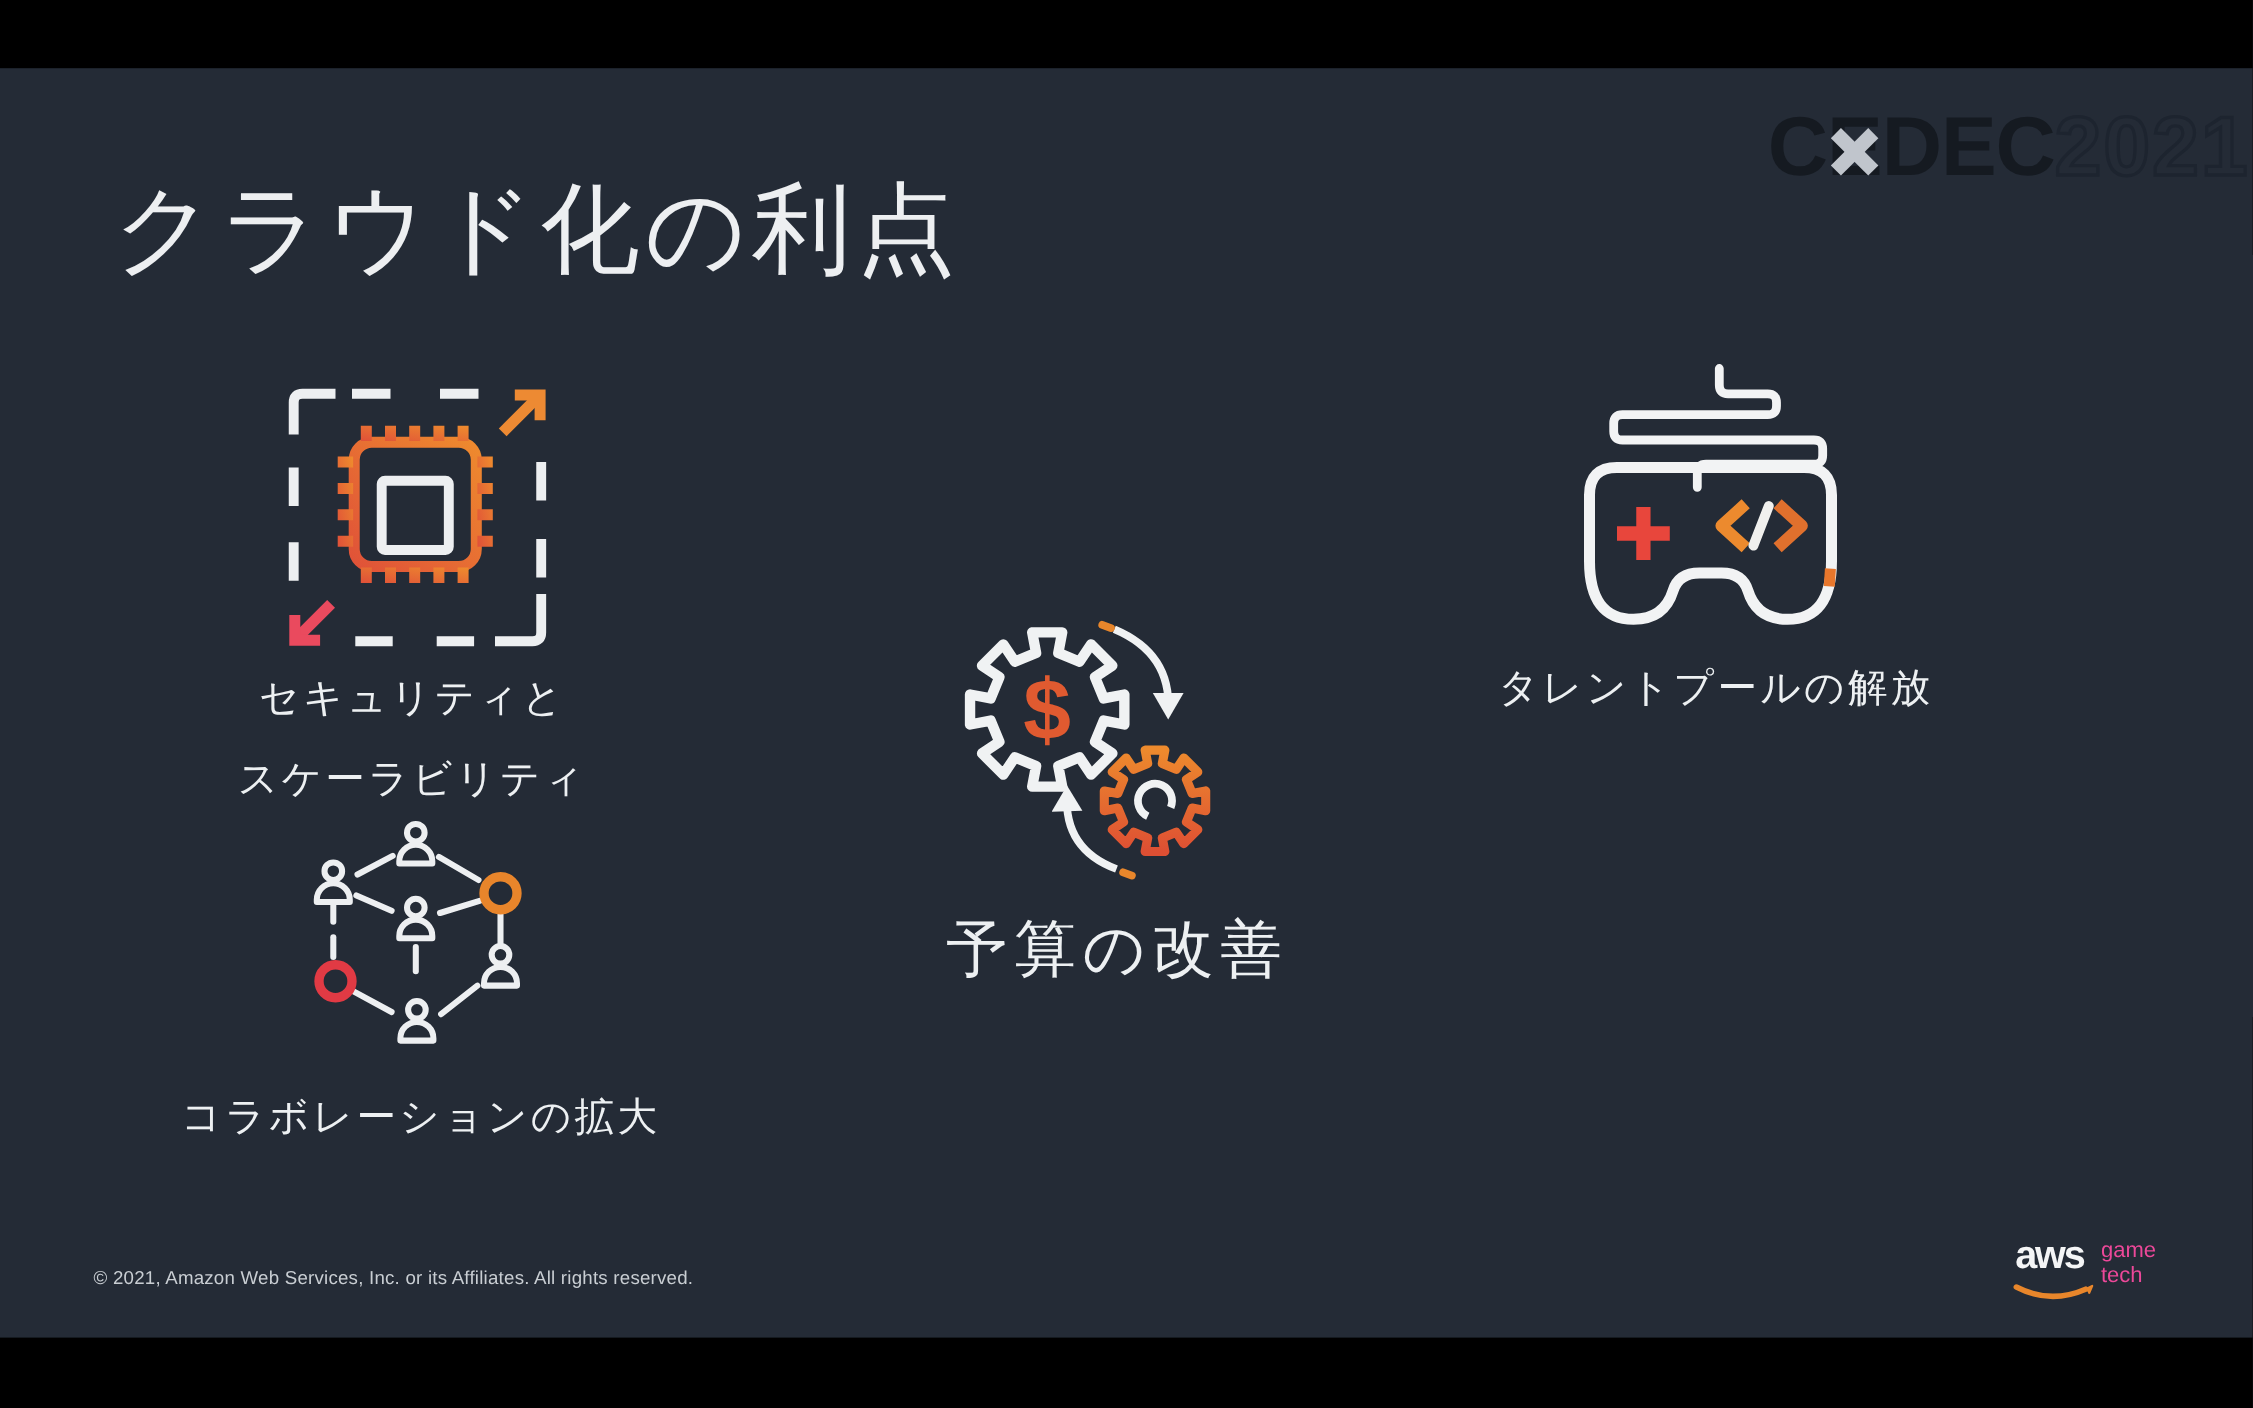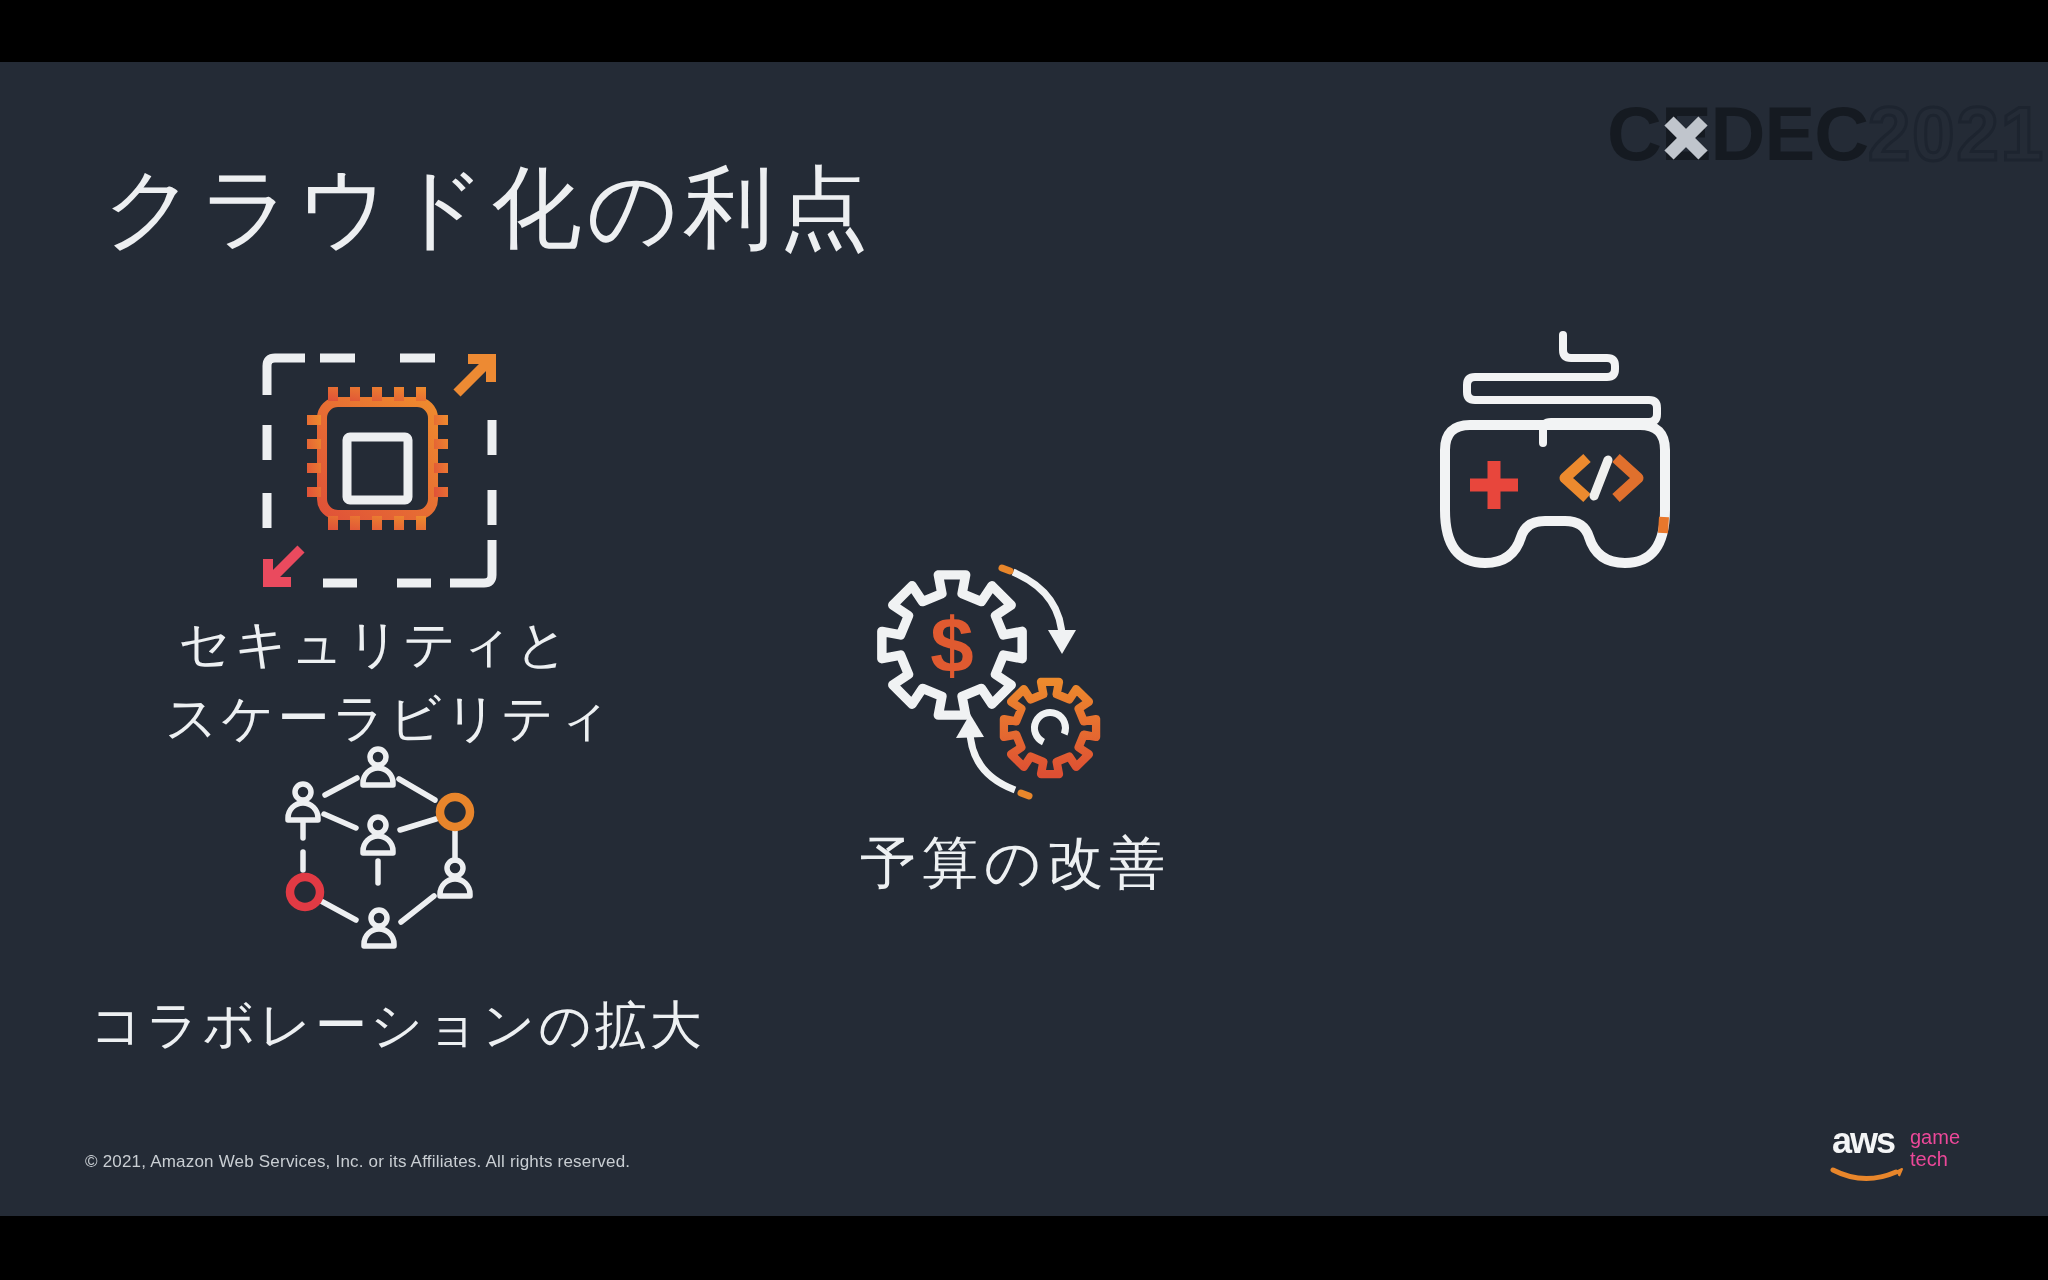--- a/index.html
+++ b/index.html
@@ -19,21 +19,21 @@
   .watermark{
     left:1576px;top:28px;font-size:76px;font-weight:800;letter-spacing:-1px;
     white-space:nowrap;display:flex;align-items:baseline;
   }
   .wm-name{color:#151a21;margin-left:31px;}
   .wm-year{color:transparent;-webkit-text-stroke:3px #1d242f;font-weight:600;letter-spacing:2px;}
   .close-btn{left:1660px;top:50px;width:52px;height:52px;cursor:pointer;}
   .label{
     color:#edf0f2;text-align:center;white-space:nowrap;font-weight:500;
   }
-  .label.big{font-size:52px;letter-spacing:3px;}
+  .label.big{font-size:36px;letter-spacing:3px;}
   .footer{
     left:85px;top:1090px;font-size:17px;color:#c9ced3;letter-spacing:0.2px;
   }
   .awslogo{left:1828px;top:1056px;width:180px;height:90px;}
   .aws-word{position:absolute;left:4px;top:2px;font-size:36px;font-weight:700;
     color:#f4f5f6;letter-spacing:-2px;}
   .aws-swoosh{position:absolute;left:2px;top:48px;}
   .gametech{position:absolute;left:82px;top:8px;color:#ec4899;font-size:20px;line-height:22px;}
   svg{display:block;}
 </style>
@@ -169,20 +169,21 @@
       <path d="M131 10 V25 Q131 33 139 33 H175 Q183 33 183 41 V44 Q183 52 175 52 H43 Q35 52 35 60 V67 Q35 75 43 75 H217 Q225 75 225 83 V89 Q225 97 217 97 H119 Q111 97 111 105 V118" fill="none" stroke="#f2f3f4" stroke-width="8" stroke-linecap="round"></path>
       <path d="M38 100 H208 Q233 100 233 125 V185 Q233 238 193 238 Q165 238 157 212 Q152 196 133 196 H113 Q94 196 89 212 Q81 238 53 238 Q13 238 13 185 V125 Q13 100 38 100 Z" fill="none" stroke="#f2f3f4" stroke-width="10" stroke-linejoin="round"></path>
       <path d="M62 136 V184 M38 160 H86" stroke="#e8463c" stroke-width="13" fill="none"></path>
       <path d="M155 133 L133 153 L155 173" fill="none" stroke="#ec8a2e" stroke-width="11" stroke-linejoin="round"></path>
       <path d="M162 171 L176 135" fill="none" stroke="#f0f0ee" stroke-width="9" stroke-linecap="round"></path>
       <path d="M184 133 L206 153 L184 173" fill="none" stroke="#e0702d" stroke-width="11" stroke-linejoin="round"></path>
       <line x1="232" y1="192" x2="231" y2="208" stroke="#e8772c" stroke-width="10"></line>
     </svg>
   </div>
 
+  <div class="abs label big" style="left:1320px;top:539px;width:480px;">タレントプールの解放</div>
 
   <div class="abs footer">© 2021, Amazon Web Services, Inc. or its Affiliates. All rights reserved.</div>
 
   <div class="abs awslogo">
     <div class="aws-word">aws</div>
     <div class="aws-swoosh">
       <svg width="78" height="20" viewBox="0 0 78 20">
         <path d="M3 4 Q34 20 66 6" fill="none" stroke="#e8862b" stroke-width="5" stroke-linecap="round"></path>
         <path d="M66 6 L72 3 L69 10" fill="#e8862b" stroke="#e8862b" stroke-width="2" stroke-linejoin="round"></path>
       </svg>

